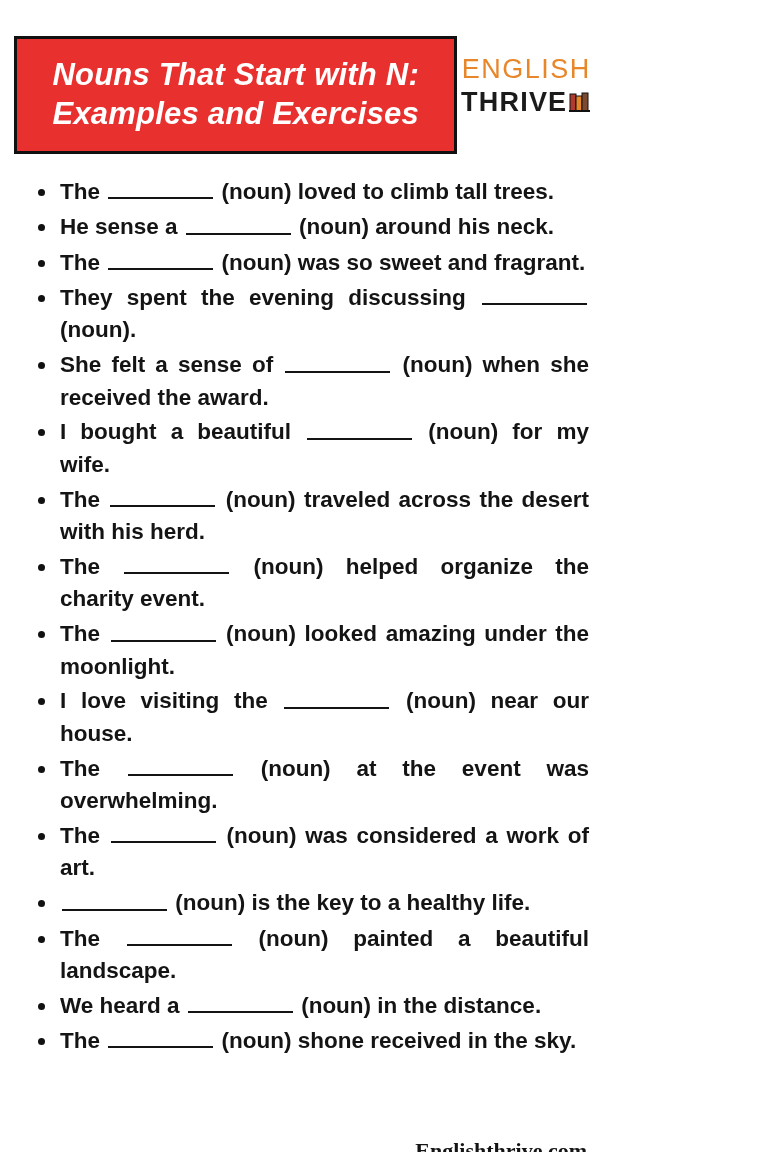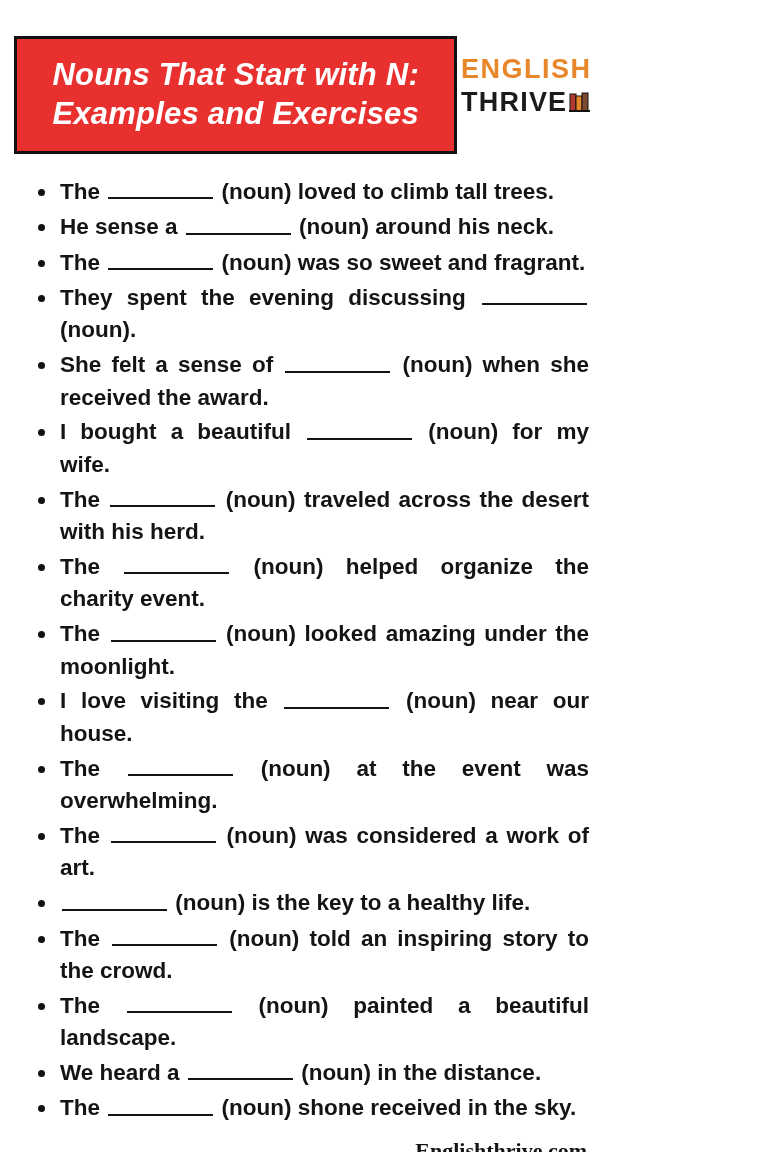--- a/index.html
+++ b/index.html
@@ -51,21 +51,21 @@
     letter-spacing: 0.2px;
   }
   .brand {
     width: 178px;
     padding-top: 20px;
     text-align: center;
     line-height: 1;
   }
   .brand-top {
     color: #e8862a;
-    font-weight: bold;
+    font-weight: normal;
     font-size: 27px;
     letter-spacing: 1.5px;
   }
   .brand-bottom {
     display: flex;
     align-items: flex-start;
     justify-content: center;
     gap: 2px;
     margin-top: 6px;
   }
@@ -171,21 +171,20 @@
       <li><span>They spent the evening discussing </span><span class="blank"></span><span> (noun).</span></li>
       <li><span>She felt a sense of </span><span class="blank"></span><span> (noun) when she received the award.</span></li>
       <li><span>I bought a beautiful </span><span class="blank"></span><span> (noun) for my wife.</span></li>
       <li><span>The </span><span class="blank"></span><span> (noun) traveled across the desert with his herd.</span></li>
       <li><span>The </span><span class="blank"></span><span> (noun) helped organize the charity event.</span></li>
       <li><span>The </span><span class="blank"></span><span> (noun) looked amazing under the moonlight.</span></li>
       <li><span>I love visiting the </span><span class="blank"></span><span> (noun) near our house.</span></li>
       <li><span>The </span><span class="blank"></span><span> (noun) at the event was overwhelming.</span></li>
       <li><span>The </span><span class="blank"></span><span> (noun) was considered a work of art.</span></li>
       <li><span></span><span class="blank"></span><span> (noun) is the key to a healthy life.</span></li>
-      <li><span>The </span><span class="blank"></span><span> (noun) told an inspiring story to the crowd.</span></li>
       <li><span>The </span><span class="blank"></span><span> (noun) painted a beautiful landscape.</span></li>
       <li><span>We heard a </span><span class="blank"></span><span> (noun) in the distance.</span></li>
       <li><span>The </span><span class="blank"></span><span> (noun) shone received in the sky.</span></li>
     </ul>
   </div>
 
   <div class="footer">Englishthrive.com</div>
 
 </div>
 

